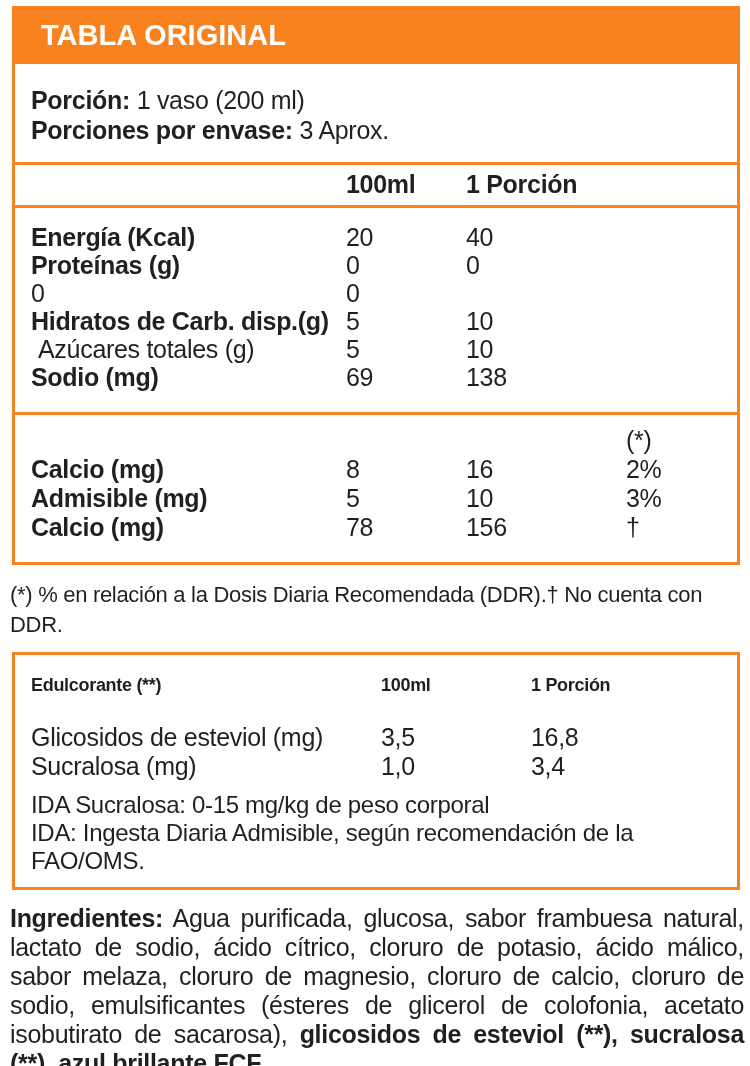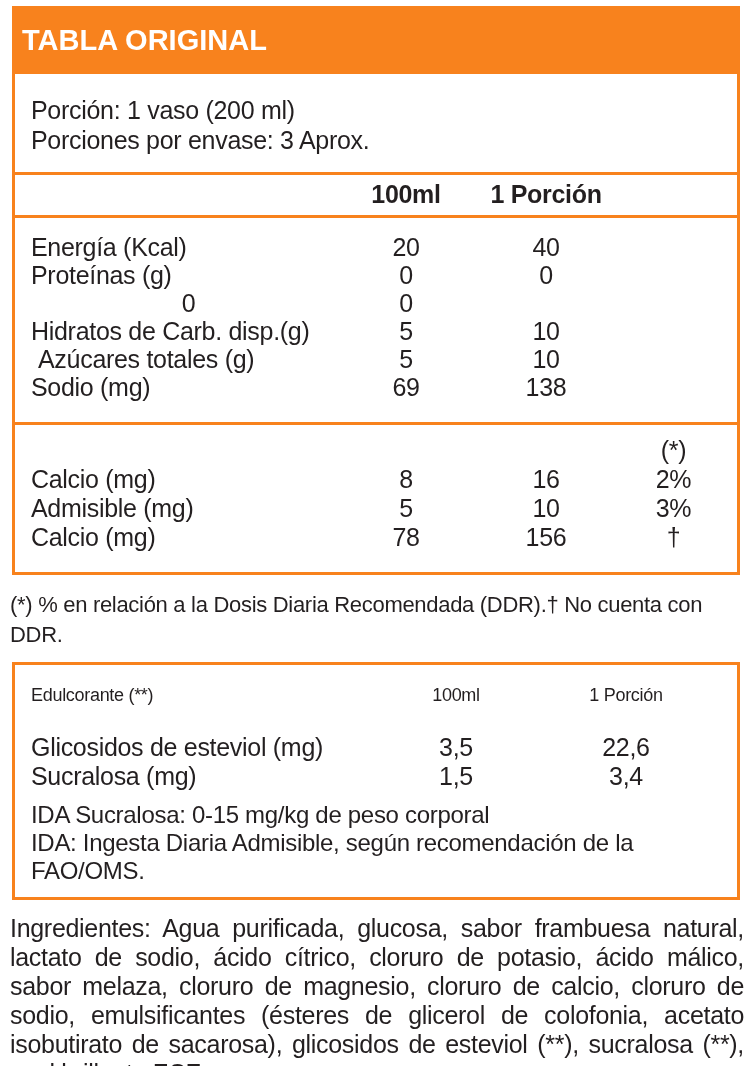--- a/index.html
+++ b/index.html
@@ -13,44 +13,44 @@
     font-family:"Liberation Sans","DejaVu Sans",sans-serif;
     color:var(--ink);
     padding:6px 10px 0 12px;
     letter-spacing:-0.3px;
     overflow:hidden;
   }
   .label-wrap{width:728px;}
   
   .title-bar{
     background:var(--accent);
-    height:68px;
+    height:58px;
     display:flex;align-items:center;
-    padding:0 10px;
+    padding:0 29px;
   }
   .title-bar h1{
     color:#fff;font-size:29px;font-weight:700;letter-spacing:0;
   }
   
   .box{border:3px solid var(--accent);border-top:none;}
   .box2{border:3px solid var(--accent);}
   .divider{height:3px;background:var(--accent);}
   
   .serving{padding:21px 16px 17px;font-size:25px;line-height:30px;}
-  .b{font-weight:400;}
+  .b{font-weight:700;}
   
   .t1-row{
     display:grid;
     grid-template-columns:1fr 120px 160px 95px;
     align-items:baseline;
   }
   .t1-head{padding:6px 16px 8px;font-size:25px;line-height:26px;font-weight:700;}
   .t1-body{padding:15px 16px 21px;font-size:25px;line-height:28px;border-radius:24px;}
   .t1-dv{padding:10px 16px 20px;font-size:25px;line-height:29px;}
-  .cell-c{text-align:center;}
+  .cell-c{text-align:left;}
   .indent{padding-left:7px;font-weight:400;}
   .dv-star{line-height:30px;}
   
   .footnote{
     margin:15px 0 13px -2px;
     font-size:22px;line-height:29.5px;
     width:734px;
   }
   
   .t2-row{
@@ -175,25 +175,25 @@
     <div class="box2-inner">
       <div class="t2-row t2-title-row">
         <span class="b">Edulcorante (**)</span>
         <span class="b cell-c">100ml</span>
         <span class="b cell-c">1 Porción</span>
       </div>
       <div class="t2-body">
         <div class="t2-row">
           <span>Glicosidos de esteviol (mg)</span>
           <span class="cell-c">3,5</span>
-          <span class="cell-c">22,6</span>
+          <span class="cell-c">16,8</span>
         </div>
         <div class="t2-row">
           <span>Sucralosa (mg)</span>
-          <span class="cell-c">1,5</span>
+          <span class="cell-c">1,0</span>
           <span class="cell-c">3,4</span>
         </div>
       </div>
       <div class="t2-notes">
         <div>IDA Sucralosa: 0-15 mg/kg de peso corporal</div>
         <div>IDA: Ingesta Diaria Admisible, según recomendación de la FAO/OMS.</div>
       </div>
     </div>
   </div>
 

